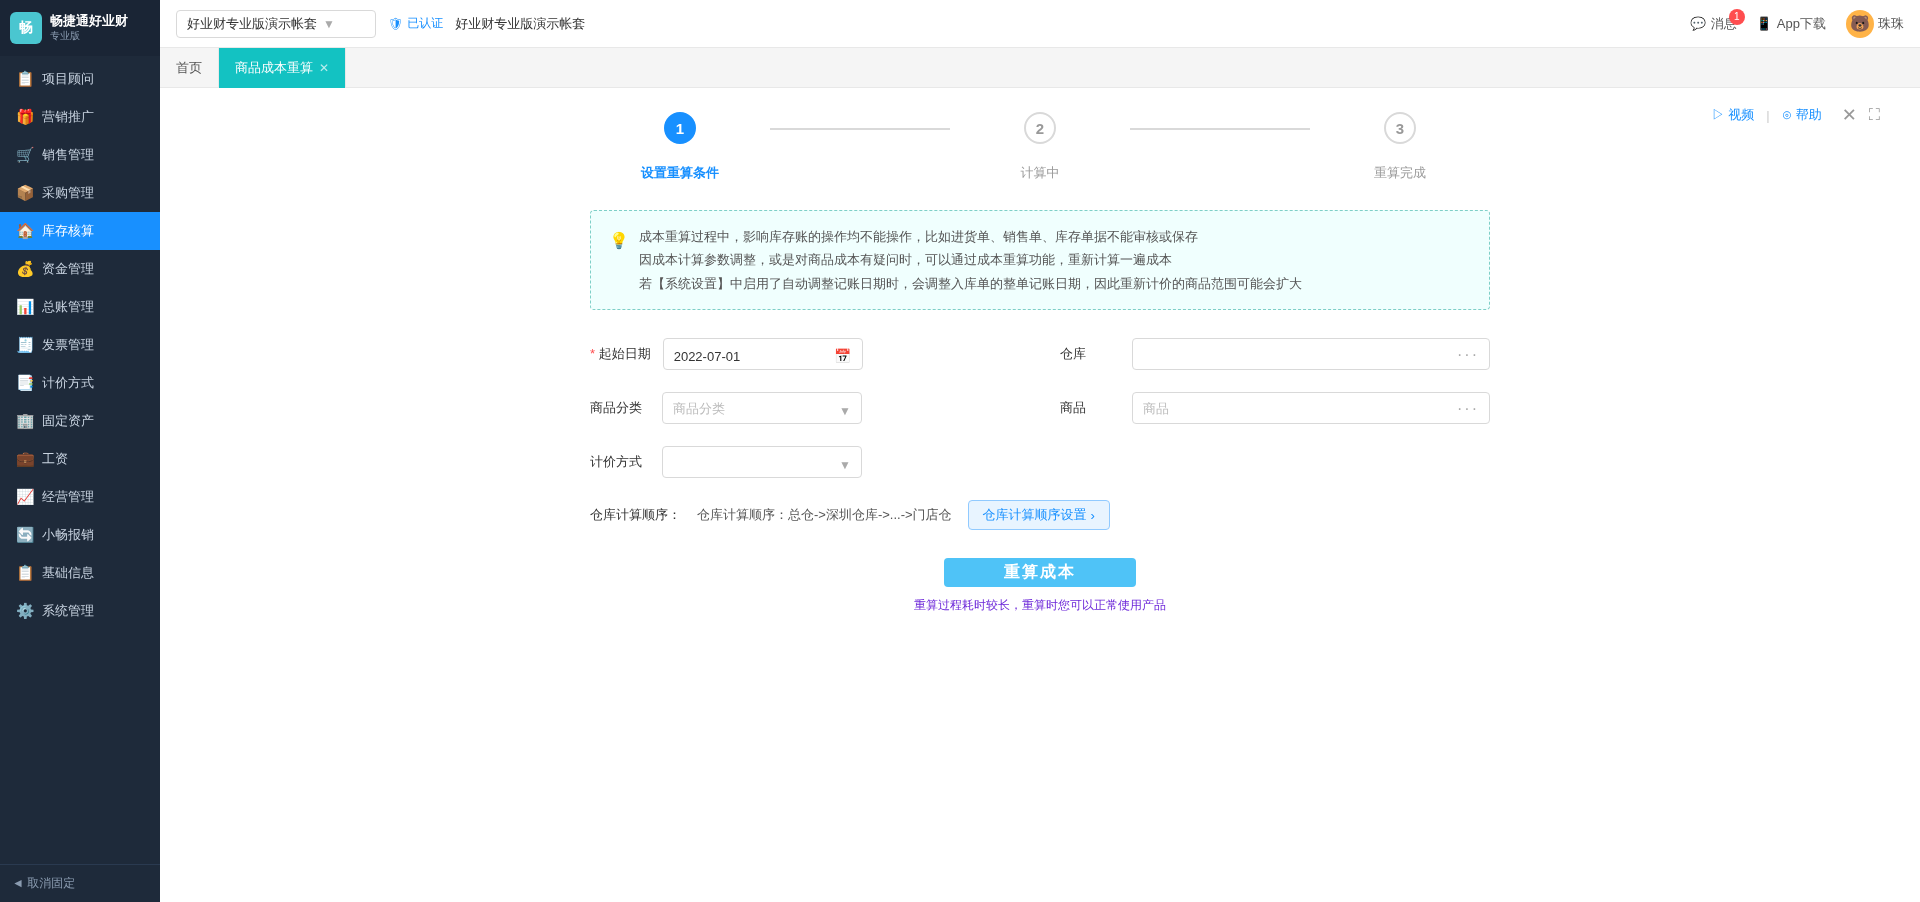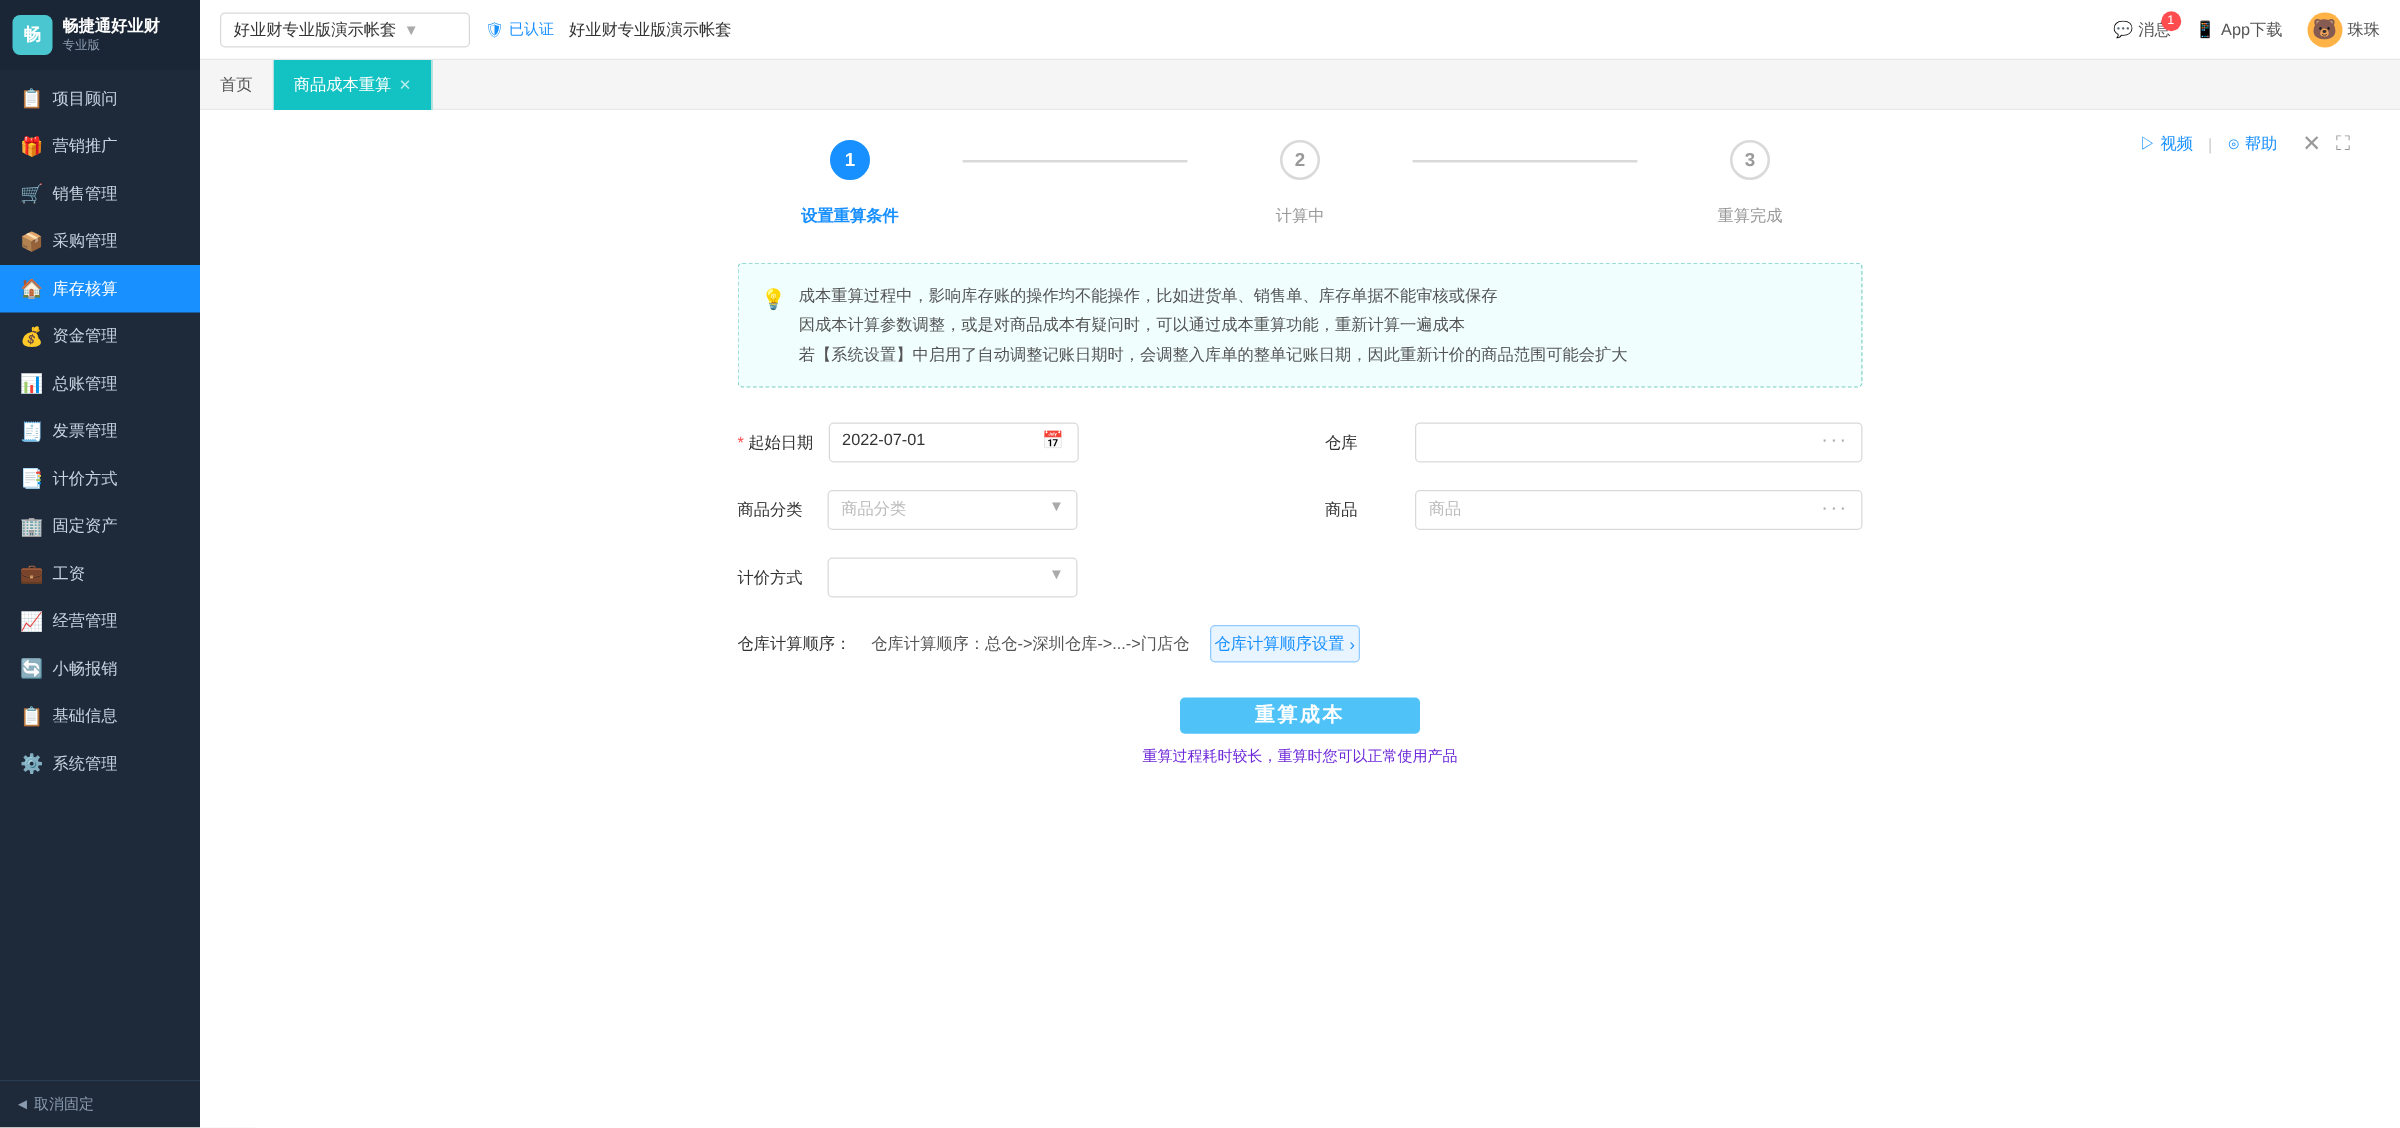--- a/index.html
+++ b/index.html
@@ -171,37 +171,37 @@
     
     .form-section { max-width: 900px; margin: 0 auto; }
     .form-row { display: flex; align-items: center; margin-bottom: 22px; gap: 40px; }
     .form-field { display: flex; align-items: center; flex: 1; gap: 12px; }
     .form-label { font-size: 13px; color: #333; white-space: nowrap; min-width: 60px; }
     .required::before { content: '* '; color: #ff4d4f; }
     .form-input {
       border: 1px solid #d9d9d9; border-radius: 4px;
       padding: 5px 10px; font-size: 13px; color: #333;
       flex: 1; height: 32px;
-      display: flex; align-items: flex-start; justify-content: space-between;
+      display: flex; align-items: flex-end; justify-content: space-between;
       cursor: pointer;
     }
     .form-input .calendar-icon { color: #aaa; font-size: 14px; }
     .form-input .dots-icon { color: #aaa; font-size: 16px; letter-spacing: 2px; }
     .form-input .arrow-icon { color: #aaa; font-size: 12px; }
     .form-input.placeholder { color: #bbb; }
 
     .compute-order-row {
       display: flex; align-items: center; margin-bottom: 28px;
       gap: 16px; font-size: 13px; color: #333;
     }
     .compute-order-label { white-space: nowrap; }
     .compute-order-value { color: #555; }
     .compute-order-btn {
       background: #e8f4ff; border: 1px solid #91caff;
-      border-radius: 4px; padding: 5px 3px;
+      border-radius: 4px; padding: 5px 14px;
       color: #1890ff; font-size: 13px; cursor: pointer;
       display: flex; align-items: center; gap: 4px;
     }
 
     .submit-section { text-align: center; margin-top: 16px; }
     .submit-btn {
       background: #4fc3f7; border: none;
       border-radius: 4px; padding: 4px 60px;
       color: #fff; font-size: 16px; cursor: pointer;
       font-weight: bold; letter-spacing: 2px; text-align: center;

